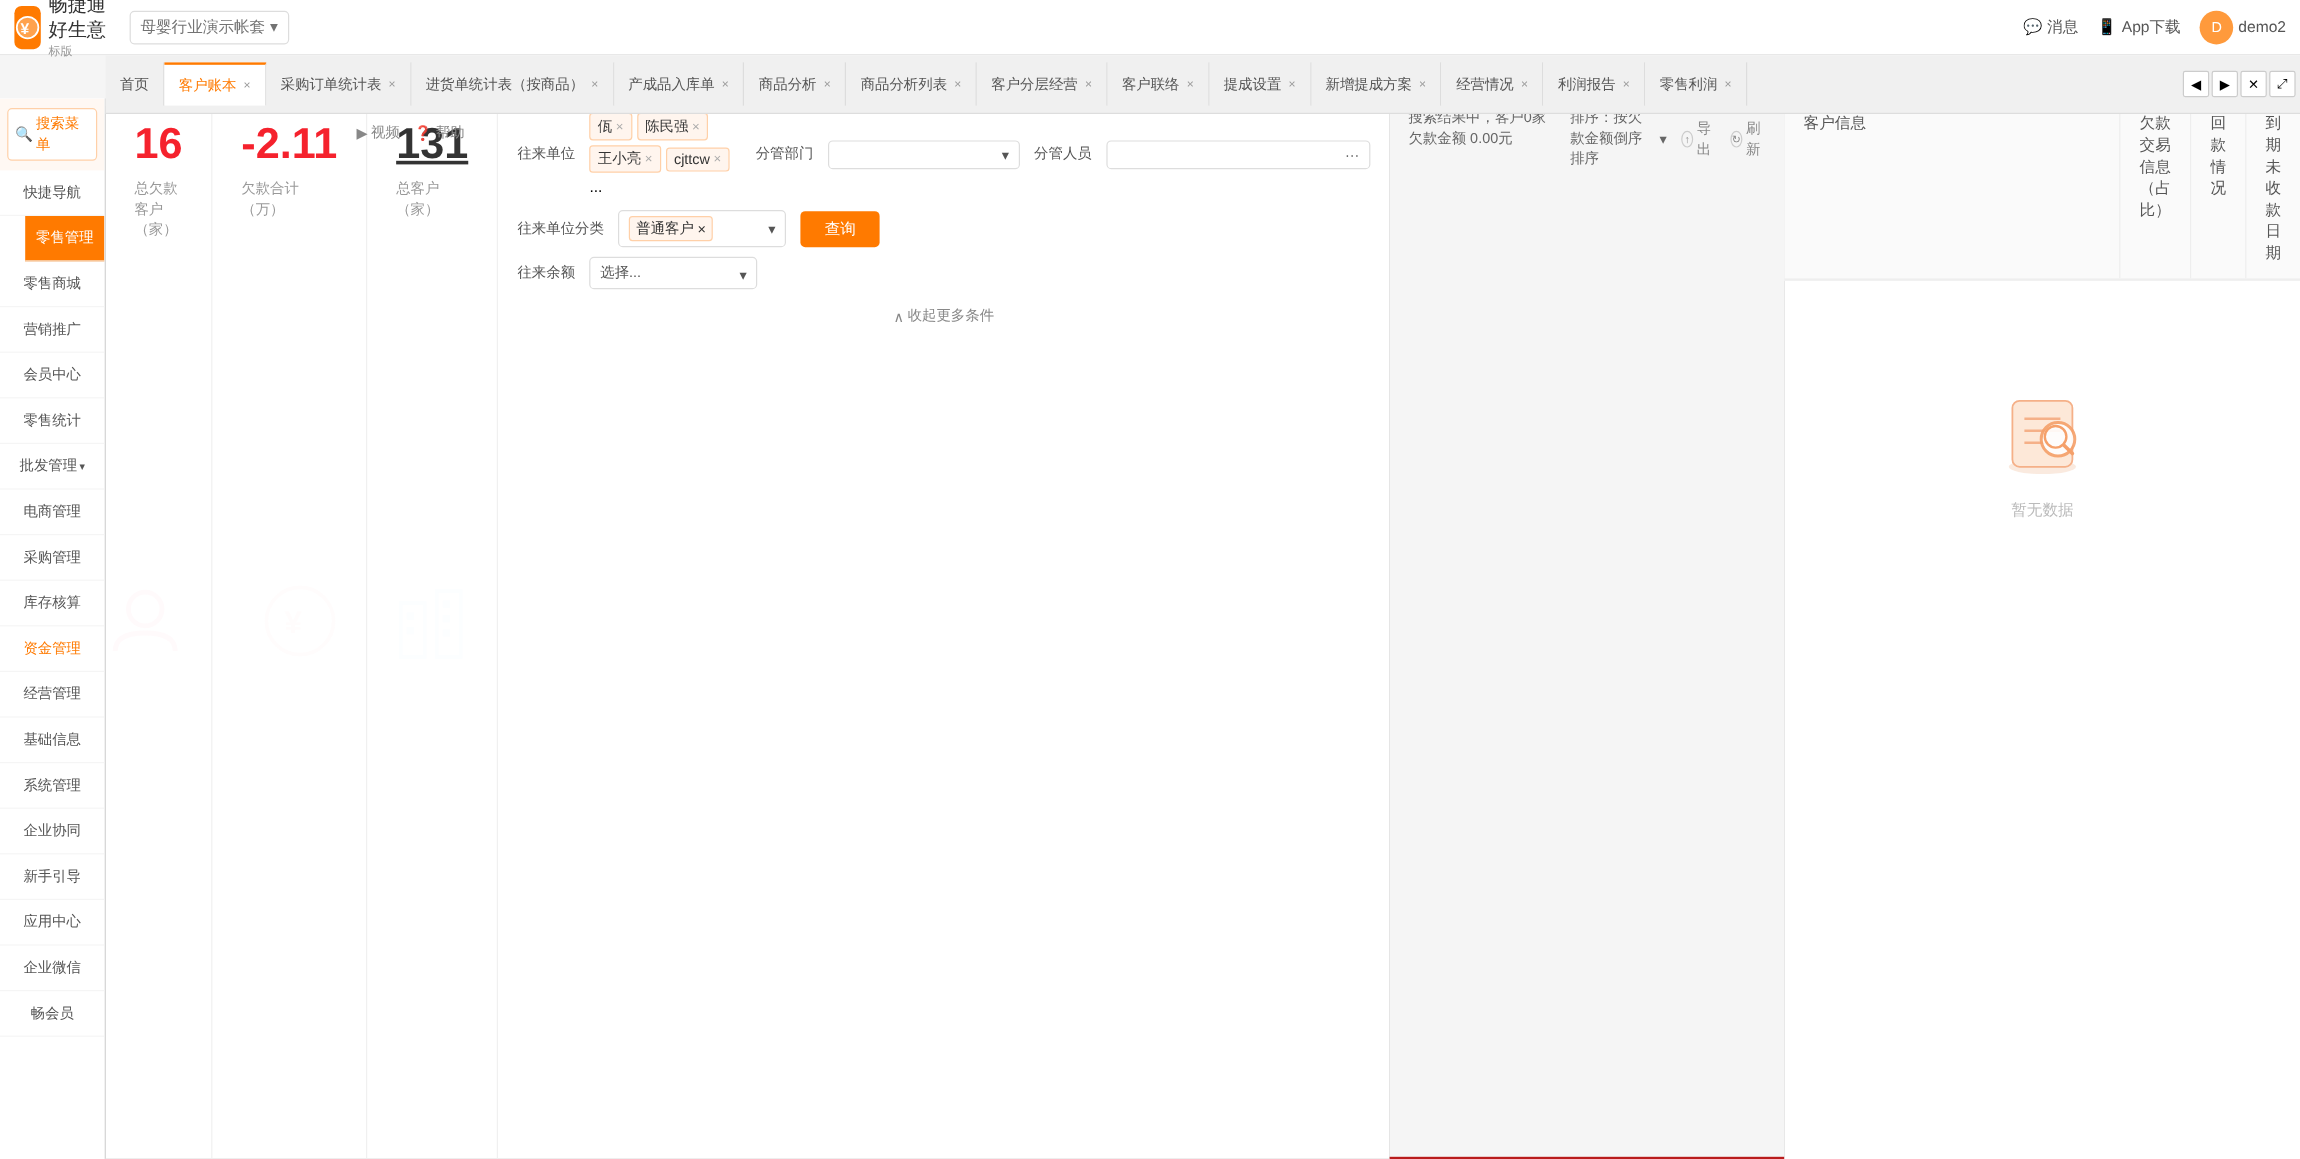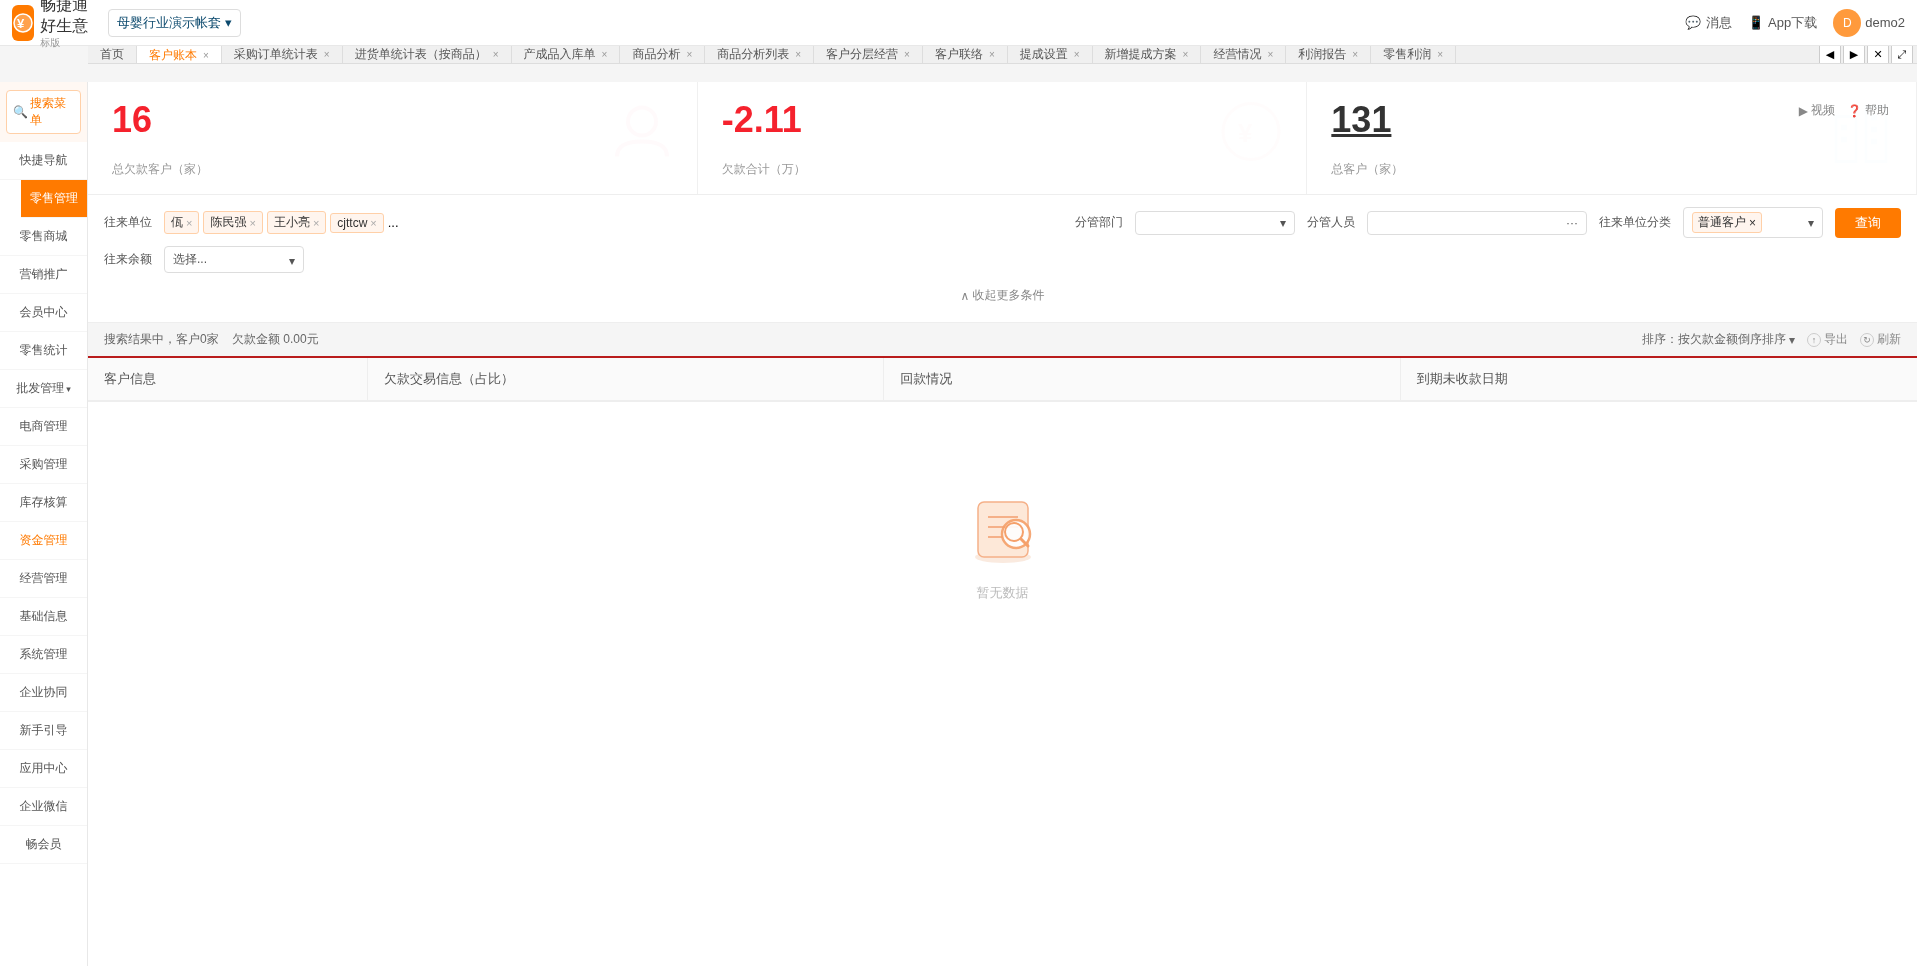--- a/index.html
+++ b/index.html
@@ -46,21 +46,21 @@
     .logo-sub { font-size: 10px; color: #999; }
     .account-selector {
       display: flex;
       align-items: center;
       gap: 4px;
       padding: 4px 8px;
       border: 1px solid #ddd;
       border-radius: 4px;
       cursor: pointer;
       font-size: 13px;
-      color: #0c4a6e;
+      color: #737373;
       background: #fff;
     }
     .top-bar-right {
       display: flex;
       align-items: center;
       gap: 16px;
     }
     .top-action {
       display: flex;
       align-items: center;
@@ -80,21 +80,21 @@
       color: #fff;
       font-size: 12px;
     }
 
     
     .tab-nav {
       position: fixed;
       top: 46px;
       left: 88px;
       right: 0;
-      height: 18px;
+      height: 49px;
       background: #f0f0f0;
       display: flex;
       align-items: center;
       overflow: hidden;
       z-index: 99;
       border-bottom: 1px solid #ddd;
     }
     .tab-item {
       height: 36px;
       padding: 0 12px;
@@ -200,21 +200,21 @@
       font-weight: 400;
     }
     .nav-arrow { font-size: 9px; }
 
     
     .content-area {
       flex: 1;
       overflow-y: auto;
       background: #a3a3a3;
       display: flex;
-      flex-direction: column;
+      flex-direction: row;
     }
 
     
     .stats-banner {
       background: #fff;
       display: flex;
       align-items: stretch;
       border-bottom: 1px solid #eee;
       position: relative;
     }
@@ -238,21 +238,21 @@
     .stat-value-dark {
       font-size: 36px;
       font-weight: bold;
       color: #333;
       line-height: 1.2;
       text-decoration: underline;
     }
     .stat-label {
       font-size: 12px;
       color: #999;
-      margin-top: 20px;
+      margin-top: 8px;
     }
     .stat-bg-icon {
       position: absolute;
       right: 20px;
       top: 50%;
       transform: translateY(-50%);
       opacity: 0.15;
       font-size: 56px;
     }
     .stat-bg-icon-pink { color: #ff7a9a; }

